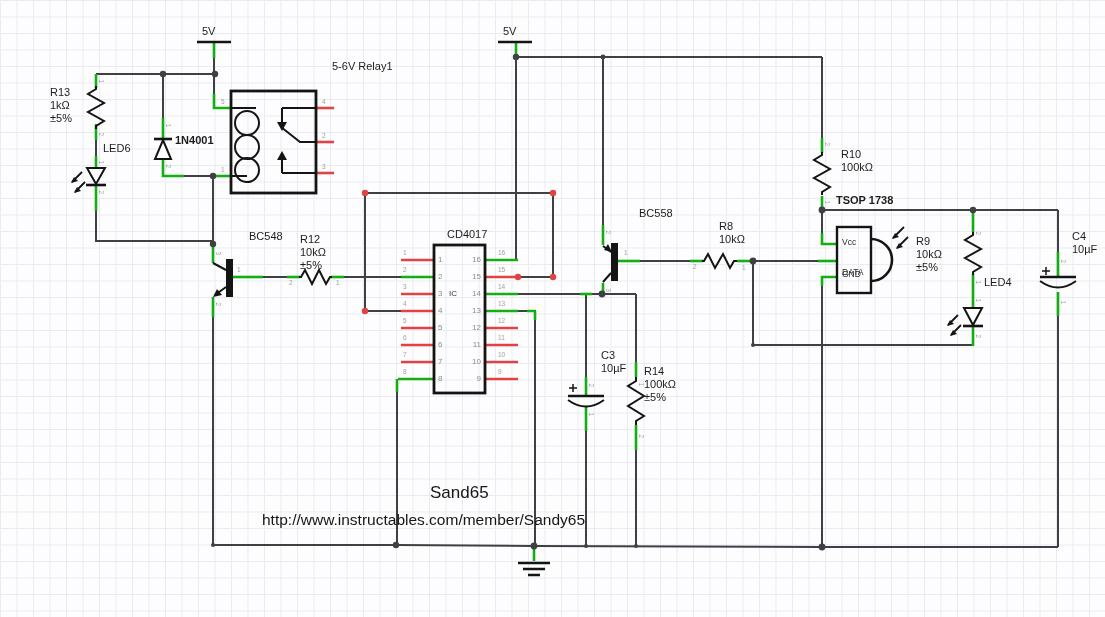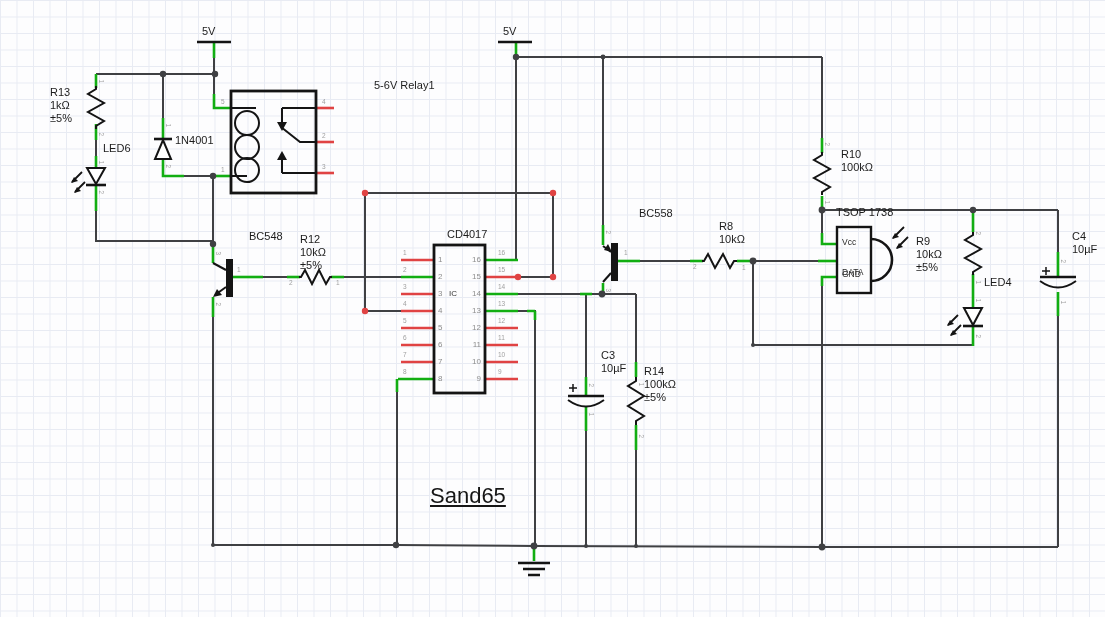--- a/index.html
+++ b/index.html
@@ -259,45 +259,46 @@
   </g>
   <g>
     <circle class="rdot" cx="365" cy="193" r="3.2"></circle>
     <circle class="rdot" cx="553" cy="193" r="3.2"></circle>
     <circle class="rdot" cx="365" cy="311" r="3.2"></circle>
     <circle class="rdot" cx="553" cy="277" r="3.2"></circle>
     <circle class="rdot" cx="518" cy="277" r="3.2"></circle>
   </g>
 </svg>
 
-<div class="note" id="note-author" style="left:430px;top:483px;font-size:22px;text-decoration:underline;">Sand65</div>
+<div class="note" id="note-author" style="left:430px;top:483px;font-size:17px;">Sand65</div>
+<div class="note" id="note-url" style="left:262px;top:511px;font-size:15.5px;">http://www.instructables.com/member/Sandy65</div>
 
 <div id="labels">
       <div class="lbl" style="left: 50px; top: 86px;">R13
 1kΩ
 ±5%</div>
       <div class="lbl" style="left: 103px; top: 142px;">LED6</div>
-      <div class="lbl" style="left: 175px; top: 134px;">1N4001</div>
-      <div class="lbl" style="left: 332px; top: 79px; padding-left: 42px;">5-6V Relay1</div>
+      <div class="lbl" style="left: 175px; top: 134px; font-weight: bold;">1N4001</div>
+      <div class="lbl" style="left: 332px; top: 60px;">5-6V Relay1</div>
       <div class="lbl" style="left: 249px; top: 230px;">BC548</div>
       <div class="lbl" style="left: 300px; top: 233px;">R12
 10kΩ
 ±5%</div>
       <div class="lbl" style="left: 447px; top: 228px;">CD4017</div>
       <div class="lbl" style="left: 639px; top: 207px;">BC558</div>
       <div class="lbl" style="left: 719px; top: 220px;">R8
 10kΩ</div>
       <div class="lbl" style="left: 601px; top: 349px;">C3
 10µF</div>
       <div class="lbl" style="left: 644px; top: 365px;">R14
 100kΩ
 ±5%</div>
       <div class="lbl" style="left: 841px; top: 148px;">R10
 100kΩ</div>
-      <div class="lbl" style="left: 836px; top: 206px;">TSOP 1738</div>
+      <div class="lbl" style="left: 836px; top: 194px; font-weight: bold;">TSOP 1738</div>
       <div class="lbl" style="left: 916px; top: 235px;">R9
 10kΩ
 ±5%</div>
       <div class="lbl" style="left: 984px; top: 276px;">LED4</div>
       <div class="lbl" style="left: 1072px; top: 230px;">C4
 10µF</div>
       <div class="lbl" style="left: 202px; top: 25px;">5V</div>
       <div class="lbl" style="left: 503px; top: 25px;">5V</div>
       <div class="tinytxt" style="left: 221px; top: 99px;">5</div>
       <div class="tinytxt" style="left: 221px; top: 167px;">1</div>

